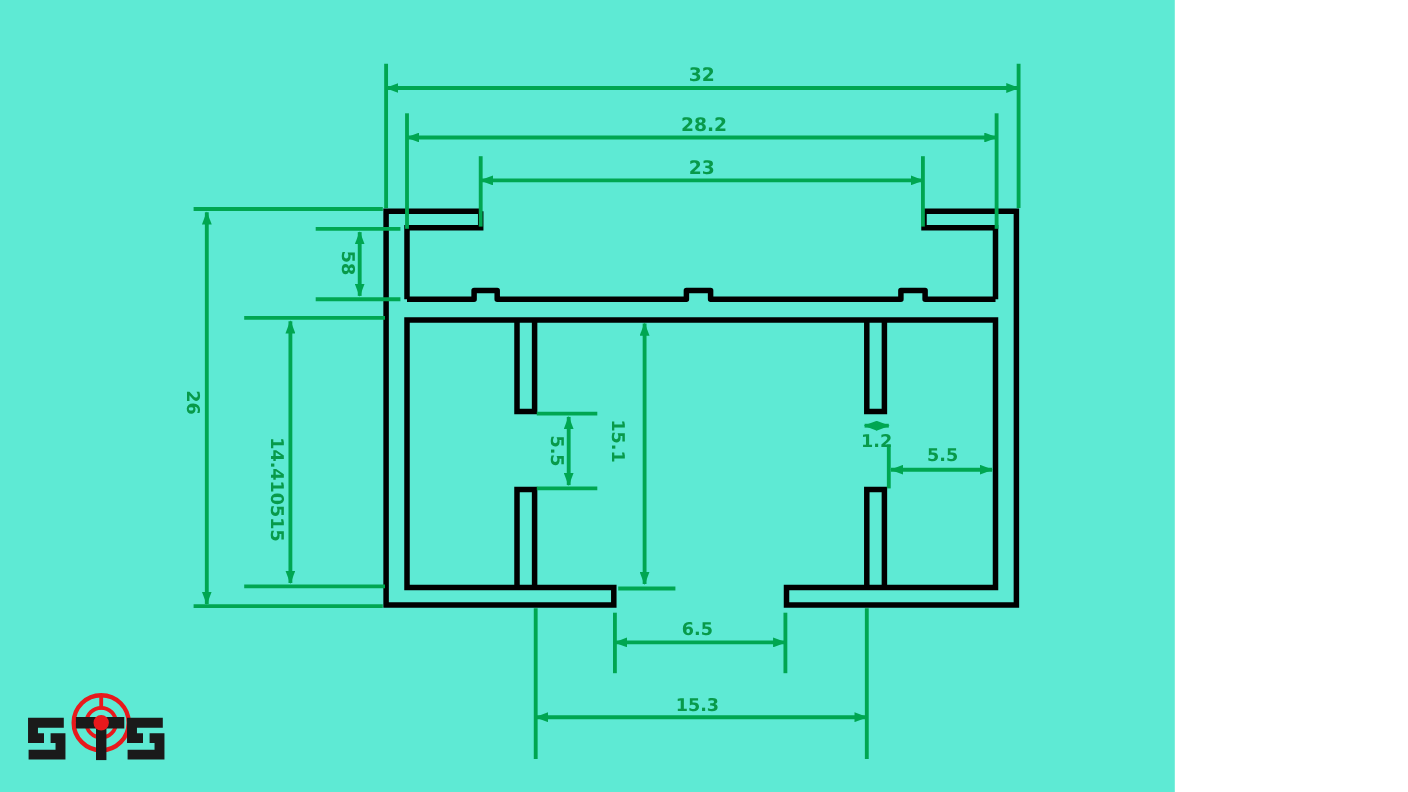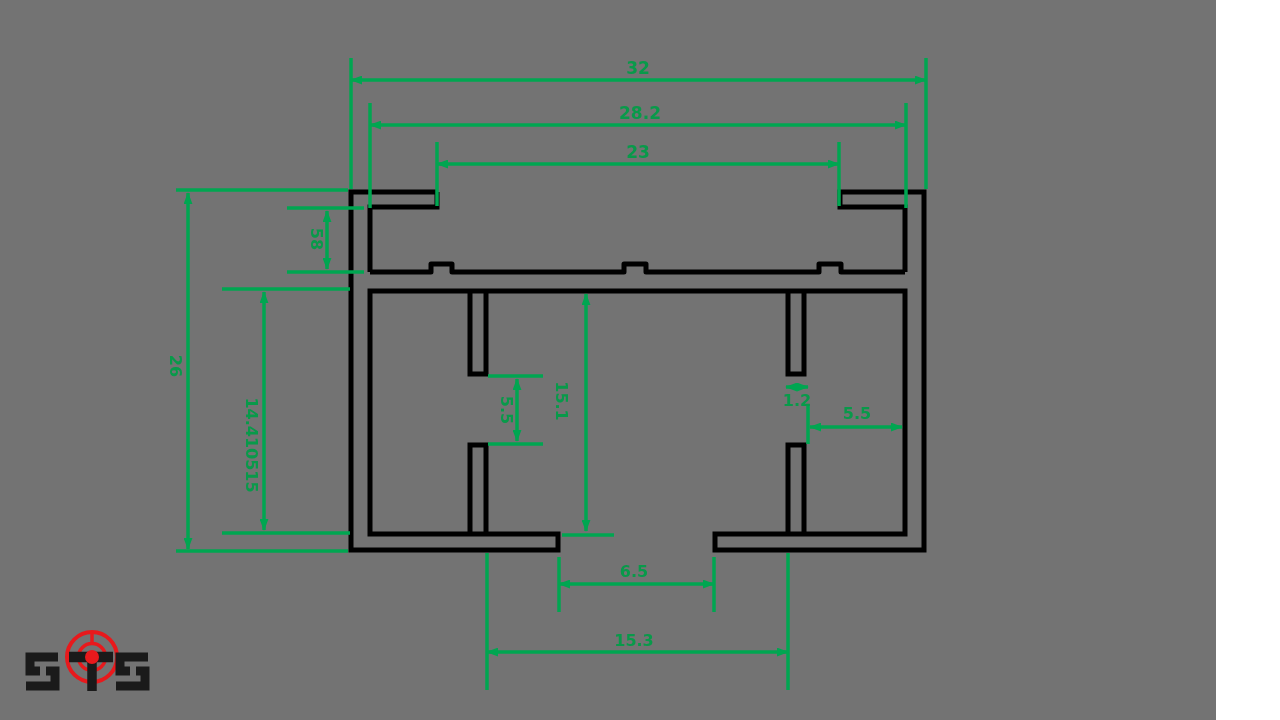--- a/index.html
+++ b/index.html
@@ -1,16 +1,16 @@
 <!DOCTYPE html>
 <html><head>
 <meta charset="utf-8">
 <style>
   html,body{margin:0;padding:0;background:#ffffff;}
-  .canvas{position:relative;width:1216px;height:720px;background:#737373;overflow:hidden;
+  .canvas{position:relative;width:1068px;height:720px;background:#5eead4;overflow:hidden;
           font-family:"DejaVu Sans", sans-serif;}
   svg{display:block;}
   text.dim{font-family:"DejaVu Sans", sans-serif;font-weight:bold;fill:#089A4A;}
   .t17{font-size:17px;}
   .t16{font-size:16px;}
 </style>
 </head>
 <body>
 
 <div class="canvas">

